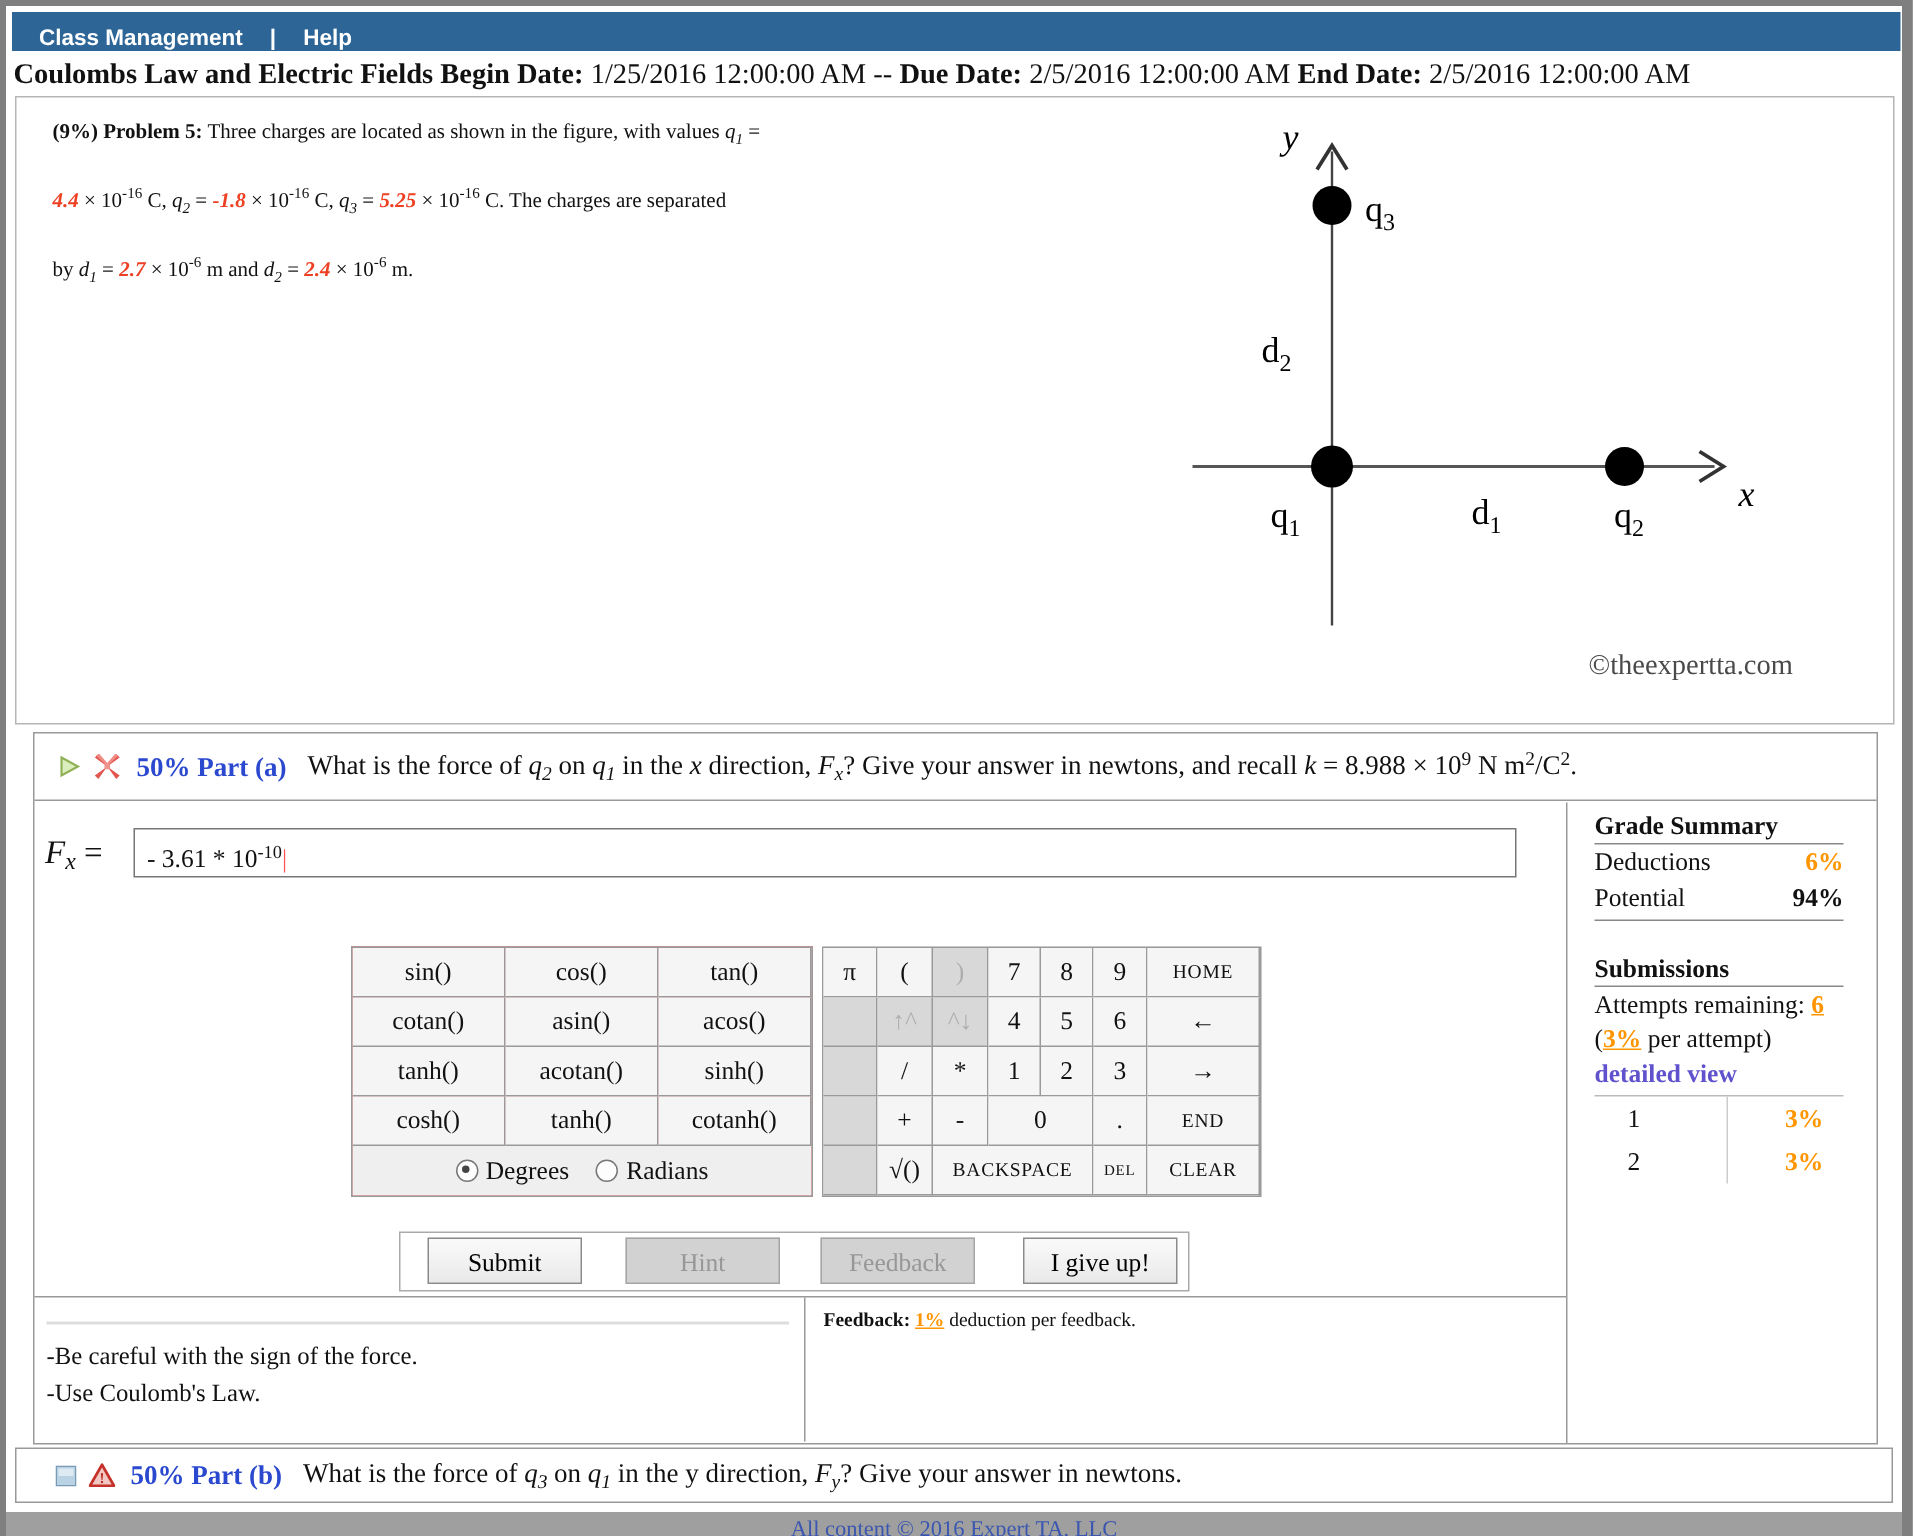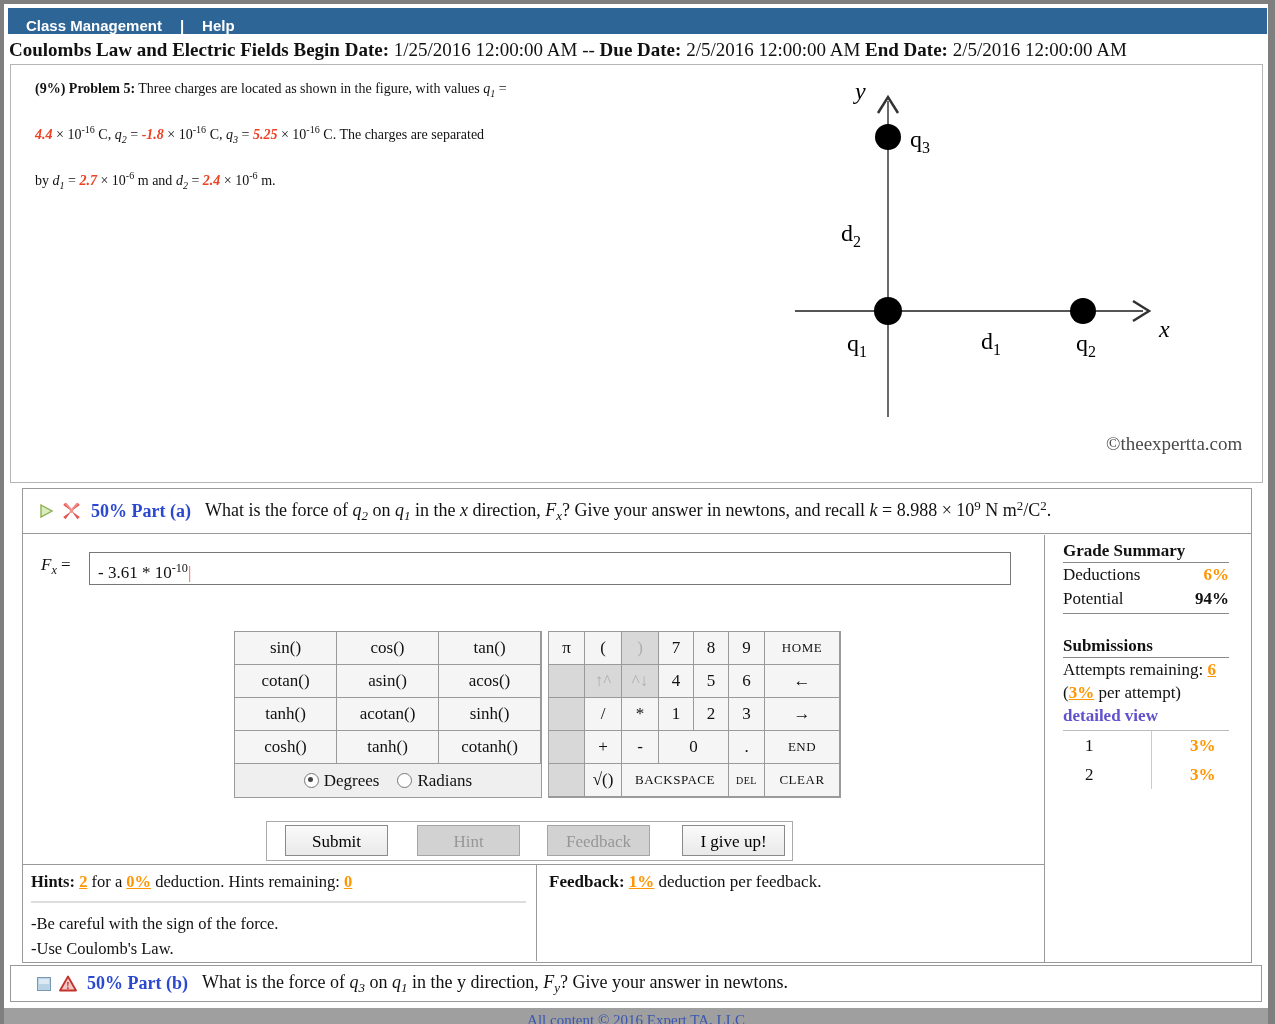--- a/index.html
+++ b/index.html
@@ -14,40 +14,40 @@
   .topbar .tb-item{margin-left:18px;cursor:pointer;}
   .topbar .tb-sep{margin-left:18px;font-weight:bold;}
 
   
   .header-line{position:absolute;left:9px;top:36px;width:1252px;height:27px;font-size:19px;line-height:27px;white-space:nowrap;}
 
   
   .problem-box{position:absolute;left:10px;top:64px;width:1251px;height:417px;border:1px solid #b5b5b5;background:#fff;}
   .problem-text{position:absolute;left:24px;top:6px;width:724px;font-size:14px;line-height:36px;}
   .problem-text .pline{display:block;}
-  .copyright{position:absolute;left:1048px;top:368px;font-size:19px;color:#4a4a4a;margin-left:47px;}
+  .copyright{position:absolute;left:1048px;top:368px;font-size:19px;color:#4a4a4a;}
 
   
   .sg-b{font-weight:bold;}
   .sg-i{font-style:italic;}
   .sg-red{color:#ee4023;font-weight:bold;font-style:italic;}
   .sg-o{color:#ff9500;font-weight:bold;}
   .sg-u{text-decoration:underline;}
   .sg-sup{vertical-align:6px;font-size:0.72em;}
   .sg-sub{vertical-align:-4px;font-size:0.72em;}
 
   
   .parta-box{position:absolute;left:22px;top:488px;width:1228px;height:473px;border:1px solid #999;background:#fff;}
   .parta-header{position:absolute;left:0;top:0;width:100%;height:45px;border-bottom:1px solid #999;
                 display:flex;align-items:center;padding-left:8px;box-sizing:border-box;font-size:18px;}
   .part-label{color:#2b49cf;font-weight:bold;font-size:18px;margin:0 14px 0 10px;white-space:nowrap;}
   .icon-gap{margin-left:8px;display:inline-flex;align-items:center;}
   .question{white-space:nowrap;}
 
-  .input-label{position:absolute;left:18px;top:66px;font-size:17px;}
+  .input-label{position:absolute;left:7px;top:66px;font-size:22px;}
   .answer-input{position:absolute;left:66px;top:63px;width:922px;height:33px;border:1px solid #777;background:#fff;
                 font-size:17px;line-height:31px;padding-left:8px;box-sizing:border-box;cursor:text;}
   .caret{color:#ff5555;font-weight:normal;}
 
   
   .keypad-left{position:absolute;left:211px;top:142px;width:306px;border:1px solid #9a9a9a;background:#b91c1c;}
   .kl-grid{display:grid;grid-template-columns:102px 102px 102px;grid-auto-rows:33px;}
   .kbtn{border-right:1px solid #9a9a9a;border-bottom:1px solid #9a9a9a;background:#f5f5f5;
         display:flex;align-items:center;justify-content:center;font-size:17px;cursor:pointer;}
   .radio-bar{height:33px;display:flex;align-items:center;justify-content:center;background:#efefef;font-size:17px;gap:18px;}
@@ -69,21 +69,21 @@
   
   .actions-box{position:absolute;left:243px;top:332px;width:525px;height:38px;border:1px solid #aaa;}
   .btn{position:absolute;top:3px;height:31px;width:103px;font-family:"Liberation Serif",serif;font-size:17px;
        text-align:center;line-height:29px;border:1px solid #8a8a8a;background:linear-gradient(#fafafa,#e9e9e9);
        box-sizing:border-box;cursor:pointer;}
   .btn.disabled{background:#d2d2d2;color:#979797;border-color:#a5a5a5;cursor:default;}
 
   
   .hints-region{position:absolute;left:0;top:375px;width:1021px;height:97px;border-top:1px solid #999;display:flex;box-sizing:border-box;}
   .hints-left{width:513px;box-sizing:border-box;padding:7px 10px 0 8px;font-size:16.5px;}
-  .hints-right{flex:1;border-left:1px solid #999;box-sizing:border-box;padding:7px 0 0 12px;font-size:17px;font-family:Liberation Serif, serif;}
+  .hints-right{flex:1;border-left:1px solid #999;box-sizing:border-box;padding:7px 0 0 12px;font-size:13px;font-family:Liberation Serif, serif;}
   .hints-divider{border:none;border-top:2px solid #ddd;margin:9px 0 8px 0;width:495px;}
   .hint-item{line-height:25px;}
 
   
   .grade-col{position:absolute;left:1021px;top:46px;width:206px;height:427px;border-left:1px solid #999;
              box-sizing:border-box;padding:6px 0 0 18px;font-size:17px;}
   .gs-block{width:166px;}
   .gs-title{font-weight:bold;border-bottom:1px solid #888;padding-bottom:1px;}
   .gs-row{display:flex;justify-content:space-between;line-height:24px;}
   .gs-val{font-weight:bold;}
@@ -241,21 +241,20 @@
 
     <div class="actions-box">
       <button class="btn" style="left:18px;">Submit</button>
       <button class="btn disabled" style="left:150px;">Hint</button>
       <button class="btn disabled" style="left:280px;">Feedback</button>
       <button class="btn" style="left:415px;">I give up!</button>
     </div>
 
     <div class="hints-region">
       <div class="hints-left">
-        <div><span class="sg-b">Hints: </span><span class="sg-o sg-u">2</span><span> for a </span><span class="sg-o sg-u">0%</span><span> deduction. Hints remaining: </span><span class="sg-o sg-u">0</span></div>
         <hr class="hints-divider">
         <div class="hint-item">-Be careful with the sign of the force.</div>
         <div class="hint-item">-Use Coulomb's Law.</div>
       </div>
       <div class="hints-right">
         <div><span class="sg-b">Feedback: </span><span class="sg-o sg-u">1%</span><span> deduction per feedback.</span></div>
       </div>
     </div>
 
     <div class="grade-col">

